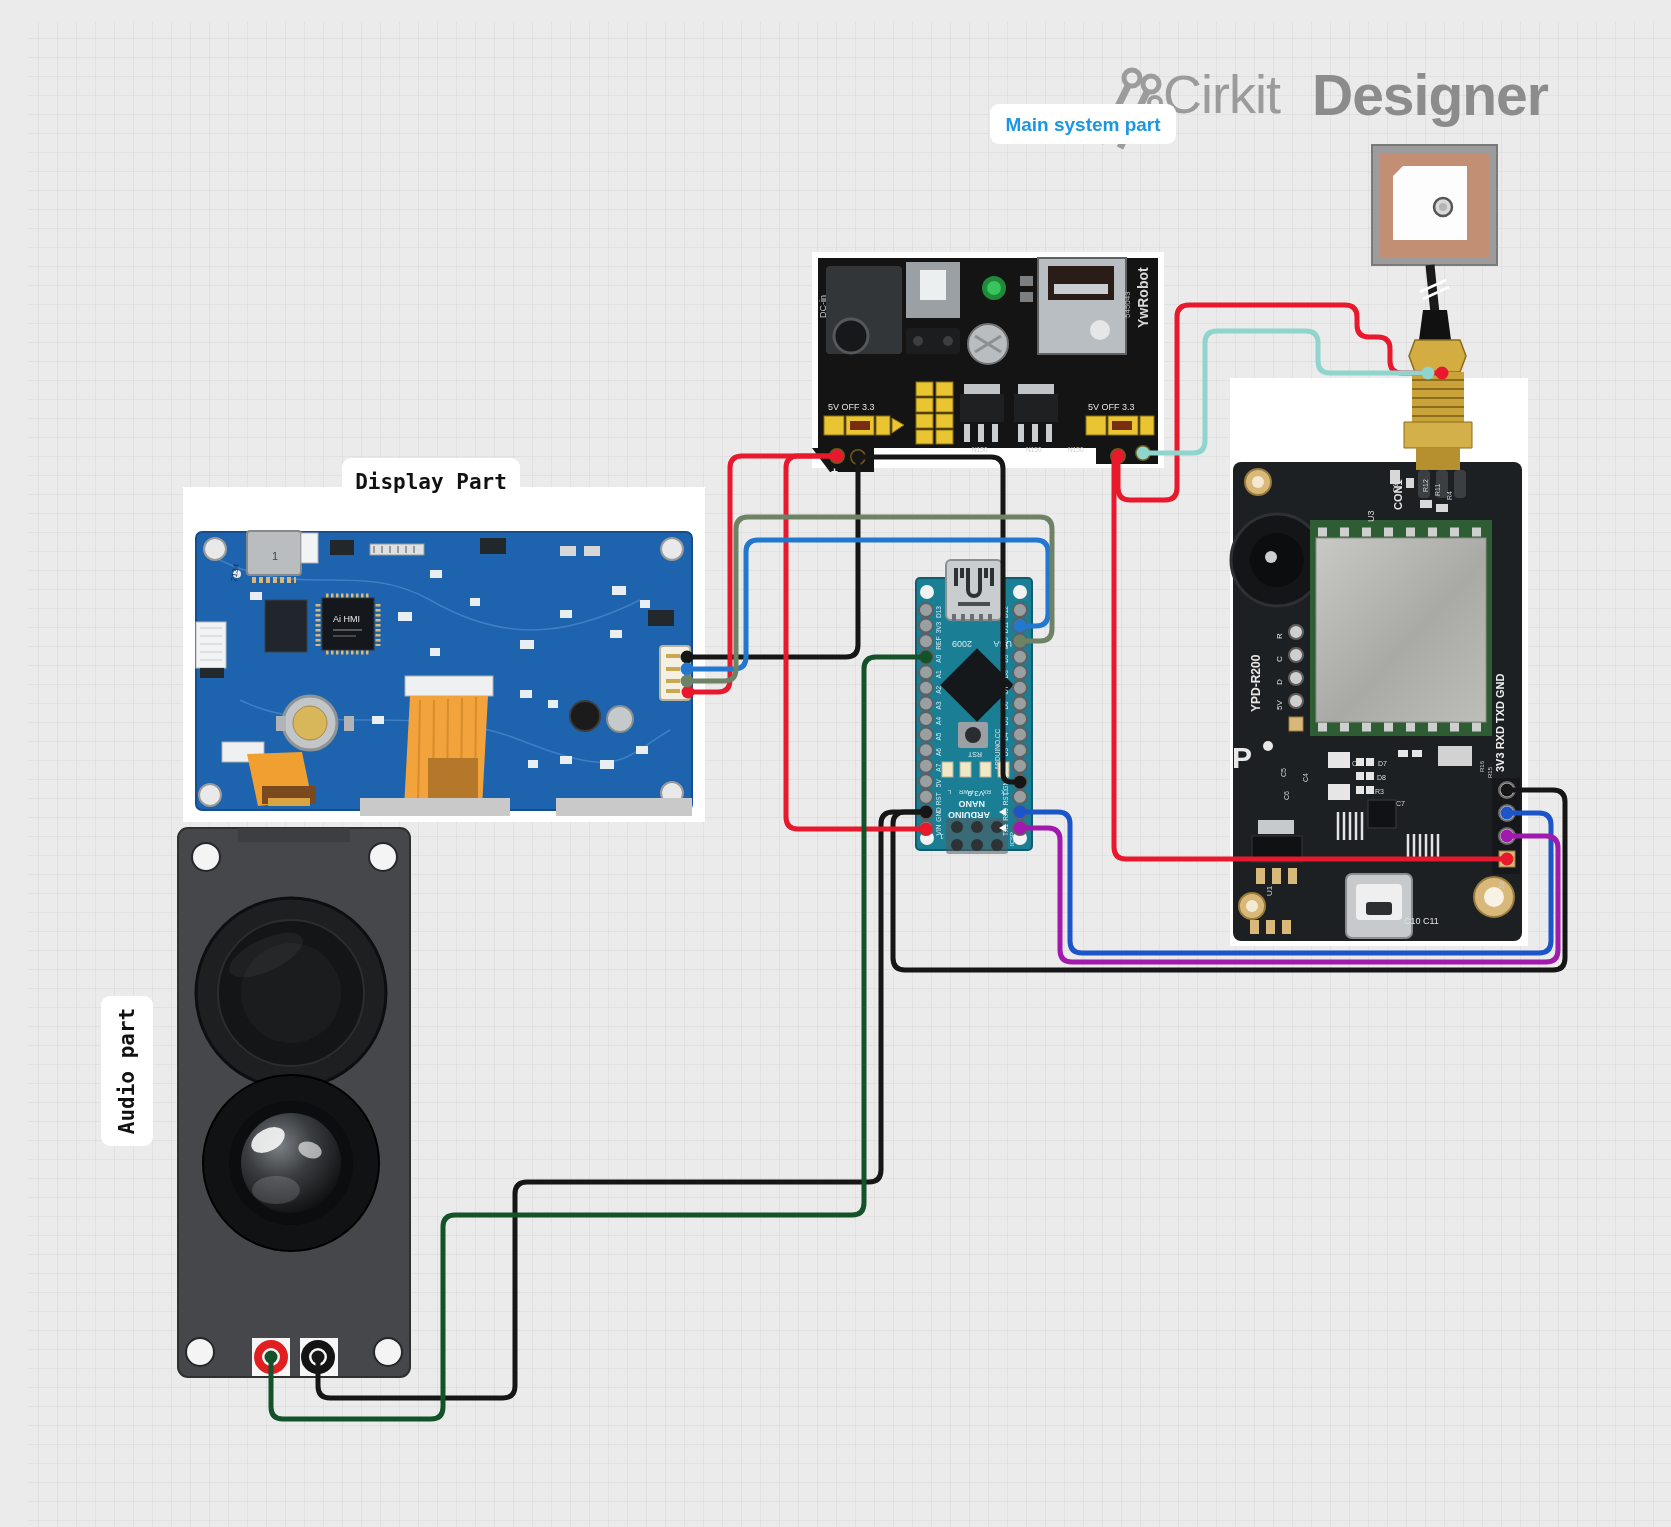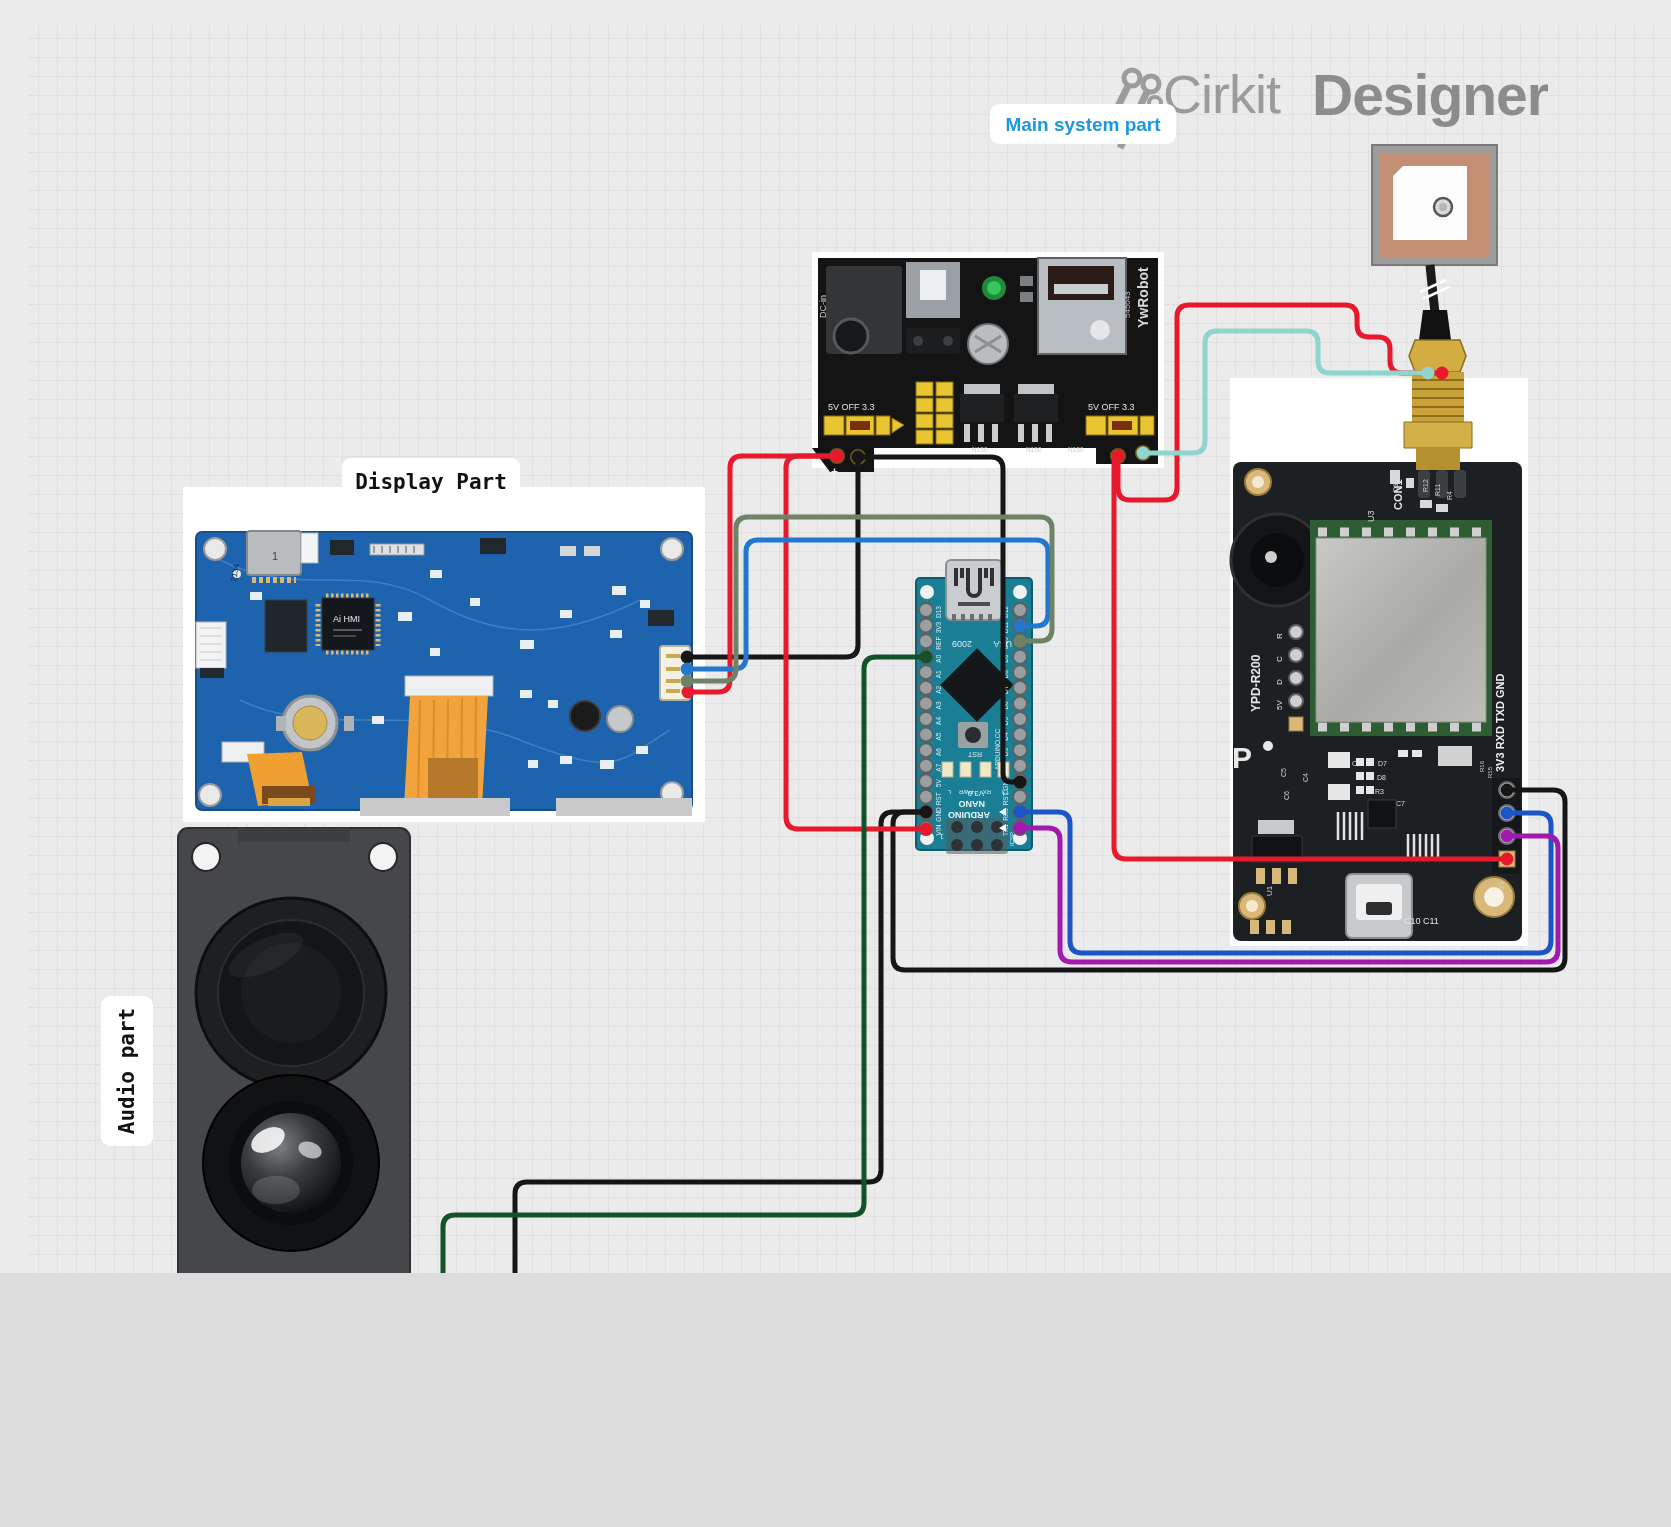--- a/index.html
+++ b/index.html
@@ -1,16 +1,16 @@
 <!DOCTYPE html>
 <html><head>
 <meta charset="utf-8">
 <style>
   html,body{margin:0;padding:0;background:#dcdcdc;font-family:"Liberation Sans",sans-serif;}
-  #stage{width:1671px;height:1273px;position:relative;background:#ebebeb;}
+  #stage{width:1671px;height:1527px;position:relative;background:#ebebeb;}
   svg text{user-select:none;}
   .mono{font-family:"DejaVu Sans Mono",monospace;font-weight:bold;}
   .wire{fill:none;stroke-width:5;stroke-linecap:round;}
 </style>
 </head>
 <body>
 
 <div id="stage">
 <svg width="1671" height="1527" viewBox="0 0 1671 1527" xmlns="http://www.w3.org/2000/svg">
   <defs>

